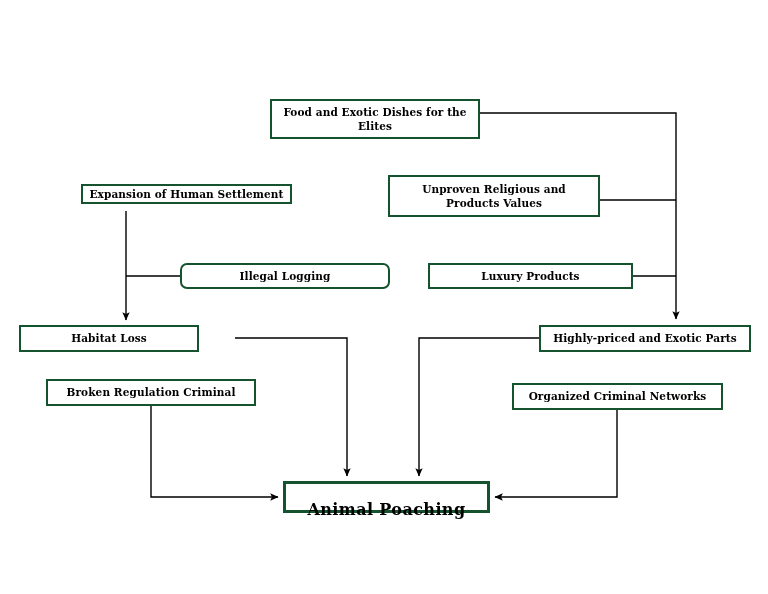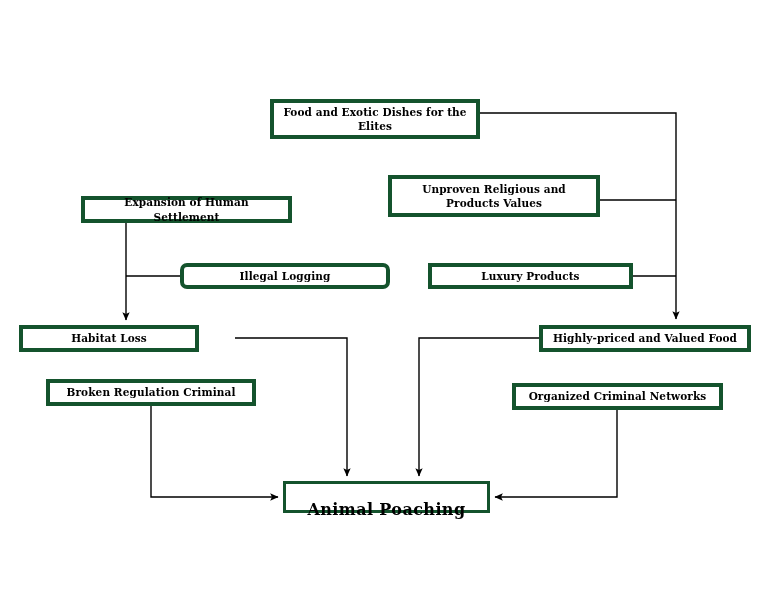--- a/index.html
+++ b/index.html
@@ -23,21 +23,21 @@
     left: 0;
     top: 0;
     width: 768px;
     height: 594px;
     pointer-events: none;
   }
   .node {
     position: absolute;
     box-sizing: border-box;
     background: #ffffff;
-    border: 4px solid #14532d;
+    border: 2px solid #14532d;
     display: flex;
     align-items: center;
     justify-content: center;
     text-align: center;
     color: #000000;
     font-weight: bold;
     line-height: 1.35;
     letter-spacing: 0.1px;
     z-index: 2;
   }
@@ -87,38 +87,38 @@
   </svg>
 
   <div class="node" style="left:270px; top:99px; width:210px; height:40px;">
     <span class="label">Food and Exotic Dishes for the Elites</span>
   </div>
 
   <div class="node" style="left:388px; top:175px; width:212px; height:42px;">
     <span class="label">Unproven Religious and Products Values</span>
   </div>
 
-  <div class="node" style="left:81px; top:196px; width:211px; height:27px;">
+  <div class="node" style="left:81px; top:184px; width:211px; height:20px;">
     <span class="label">Expansion of Human Settlement</span>
   </div>
 
   <div class="node" style="left:180px; top:263px; width:210px; height:26px;border-radius:7px;">
     <span class="label">Illegal Logging</span>
   </div>
 
   <div class="node" style="left:428px; top:263px; width:205px; height:26px;">
     <span class="label">Luxury Products</span>
   </div>
 
   <div class="node" style="left:19px; top:325px; width:180px; height:27px;">
     <span class="label">Habitat Loss</span>
   </div>
 
   <div class="node" style="left:539px; top:325px; width:212px; height:27px;">
-    <span class="label">Highly-priced and Valued Food</span>
+    <span class="label">Highly-priced and Exotic Parts</span>
   </div>
 
   <div class="node" style="left:46px; top:379px; width:210px; height:27px;">
     <span class="label">Broken Regulation Criminal</span>
   </div>
 
   <div class="node" style="left:512px; top:383px; width:211px; height:27px;">
     <span class="label">Organized Criminal Networks</span>
   </div>
 

